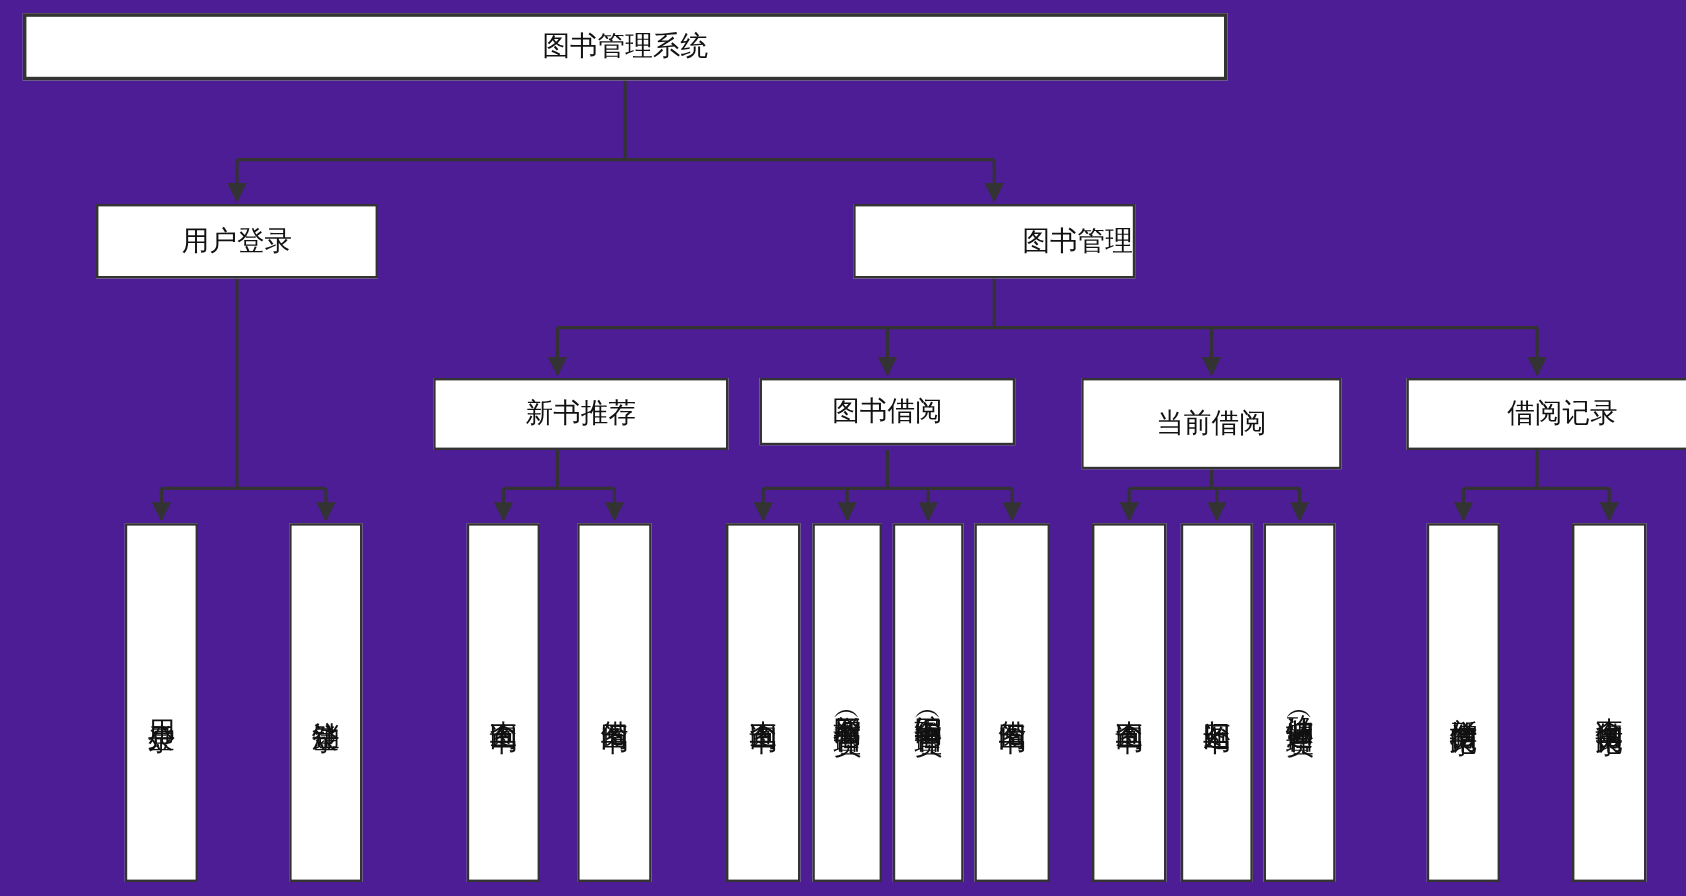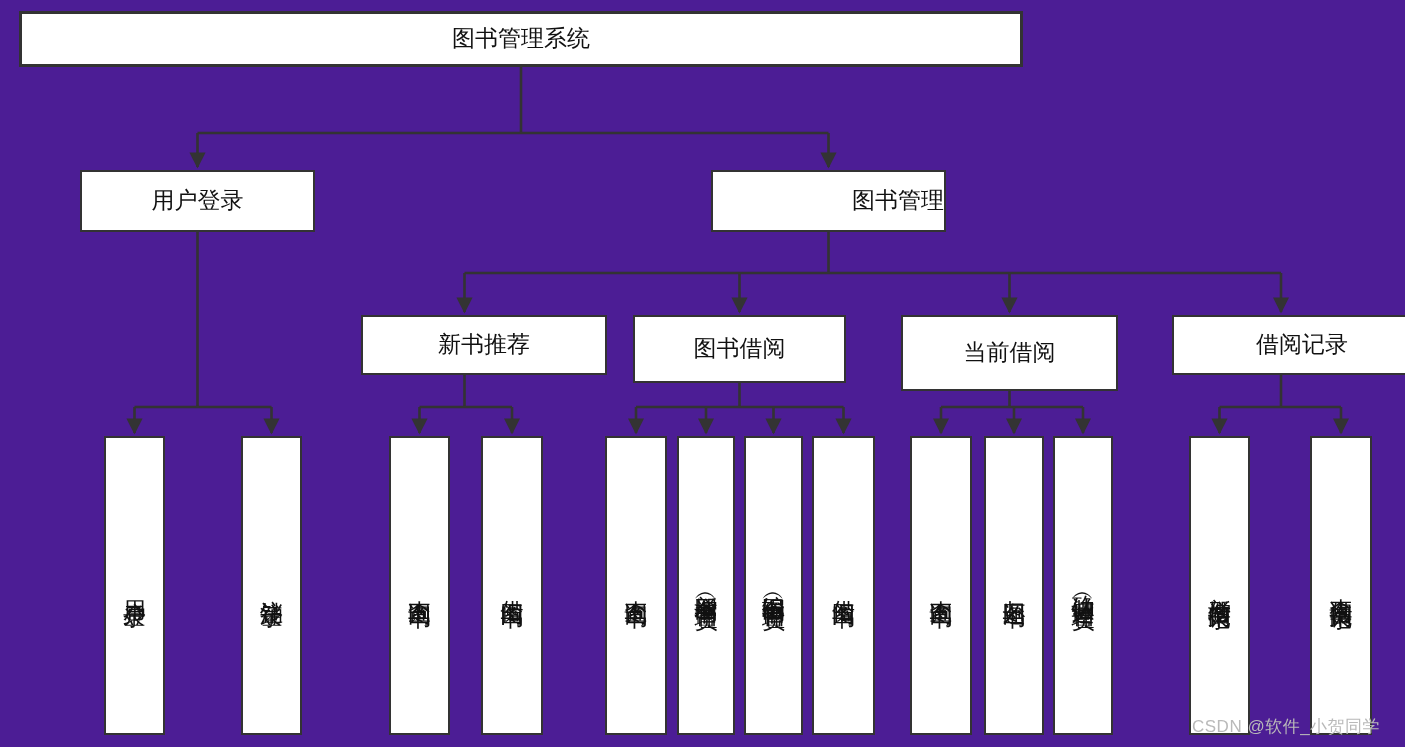--- a/index.html
+++ b/index.html
@@ -122,21 +122,21 @@
       </div>
       <div class="node h" style="left: 80px; top: 170px; width: 235px; height: 62px;">
         <span>用户登录</span>
       </div>
       <div class="node h" style="left: 711px; top: 170px; width: 235px; height: 62px; justify-content: flex-end;">
         <span>图书管理</span>
       </div>
       <div class="node h" style="left: 361px; top: 315px; width: 246px; height: 60px;">
         <span>新书推荐</span>
       </div>
-      <div class="node h" style="left: 633px; top: 315px; width: 213px; height: 68px;">
+      <div class="node h" style="left: 633px; top: 315px; width: 213px; height: 56px;">
         <span>图书借阅</span>
       </div>
       <div class="node h" style="left: 901px; top: 315px; width: 217px; height: 76px; justify-content: center;">
         <span>当前借阅</span>
       </div>
       <div class="node h" style="left: 1172px; top: 315px; width: 260px; height: 60px;">
         <span>借阅记录</span>
       </div>
       <div class="node v" style="left: 104px; top: 436px; width: 61px; height: 299px;">
         <span class="vtext">用户登录</span>
@@ -172,15 +172,14 @@
         <span class="vtext">确认归还（管理员）</span>
       </div>
       <div class="node v" style="left: 1189px; top: 436px; width: 61px; height: 299px;">
         <span class="vtext">新增借阅记录</span>
       </div>
       <div class="node v" style="left: 1310px; top: 436px; width: 62px; height: 299px;">
         <span class="vtext">查询借阅记录</span>
       </div>
     </div>
 
-  <div class="watermark" style="left: 1192px; top: 715px;">CSDN @软件_小贺同学</div>
 
 </div>
 
 </body></html>

